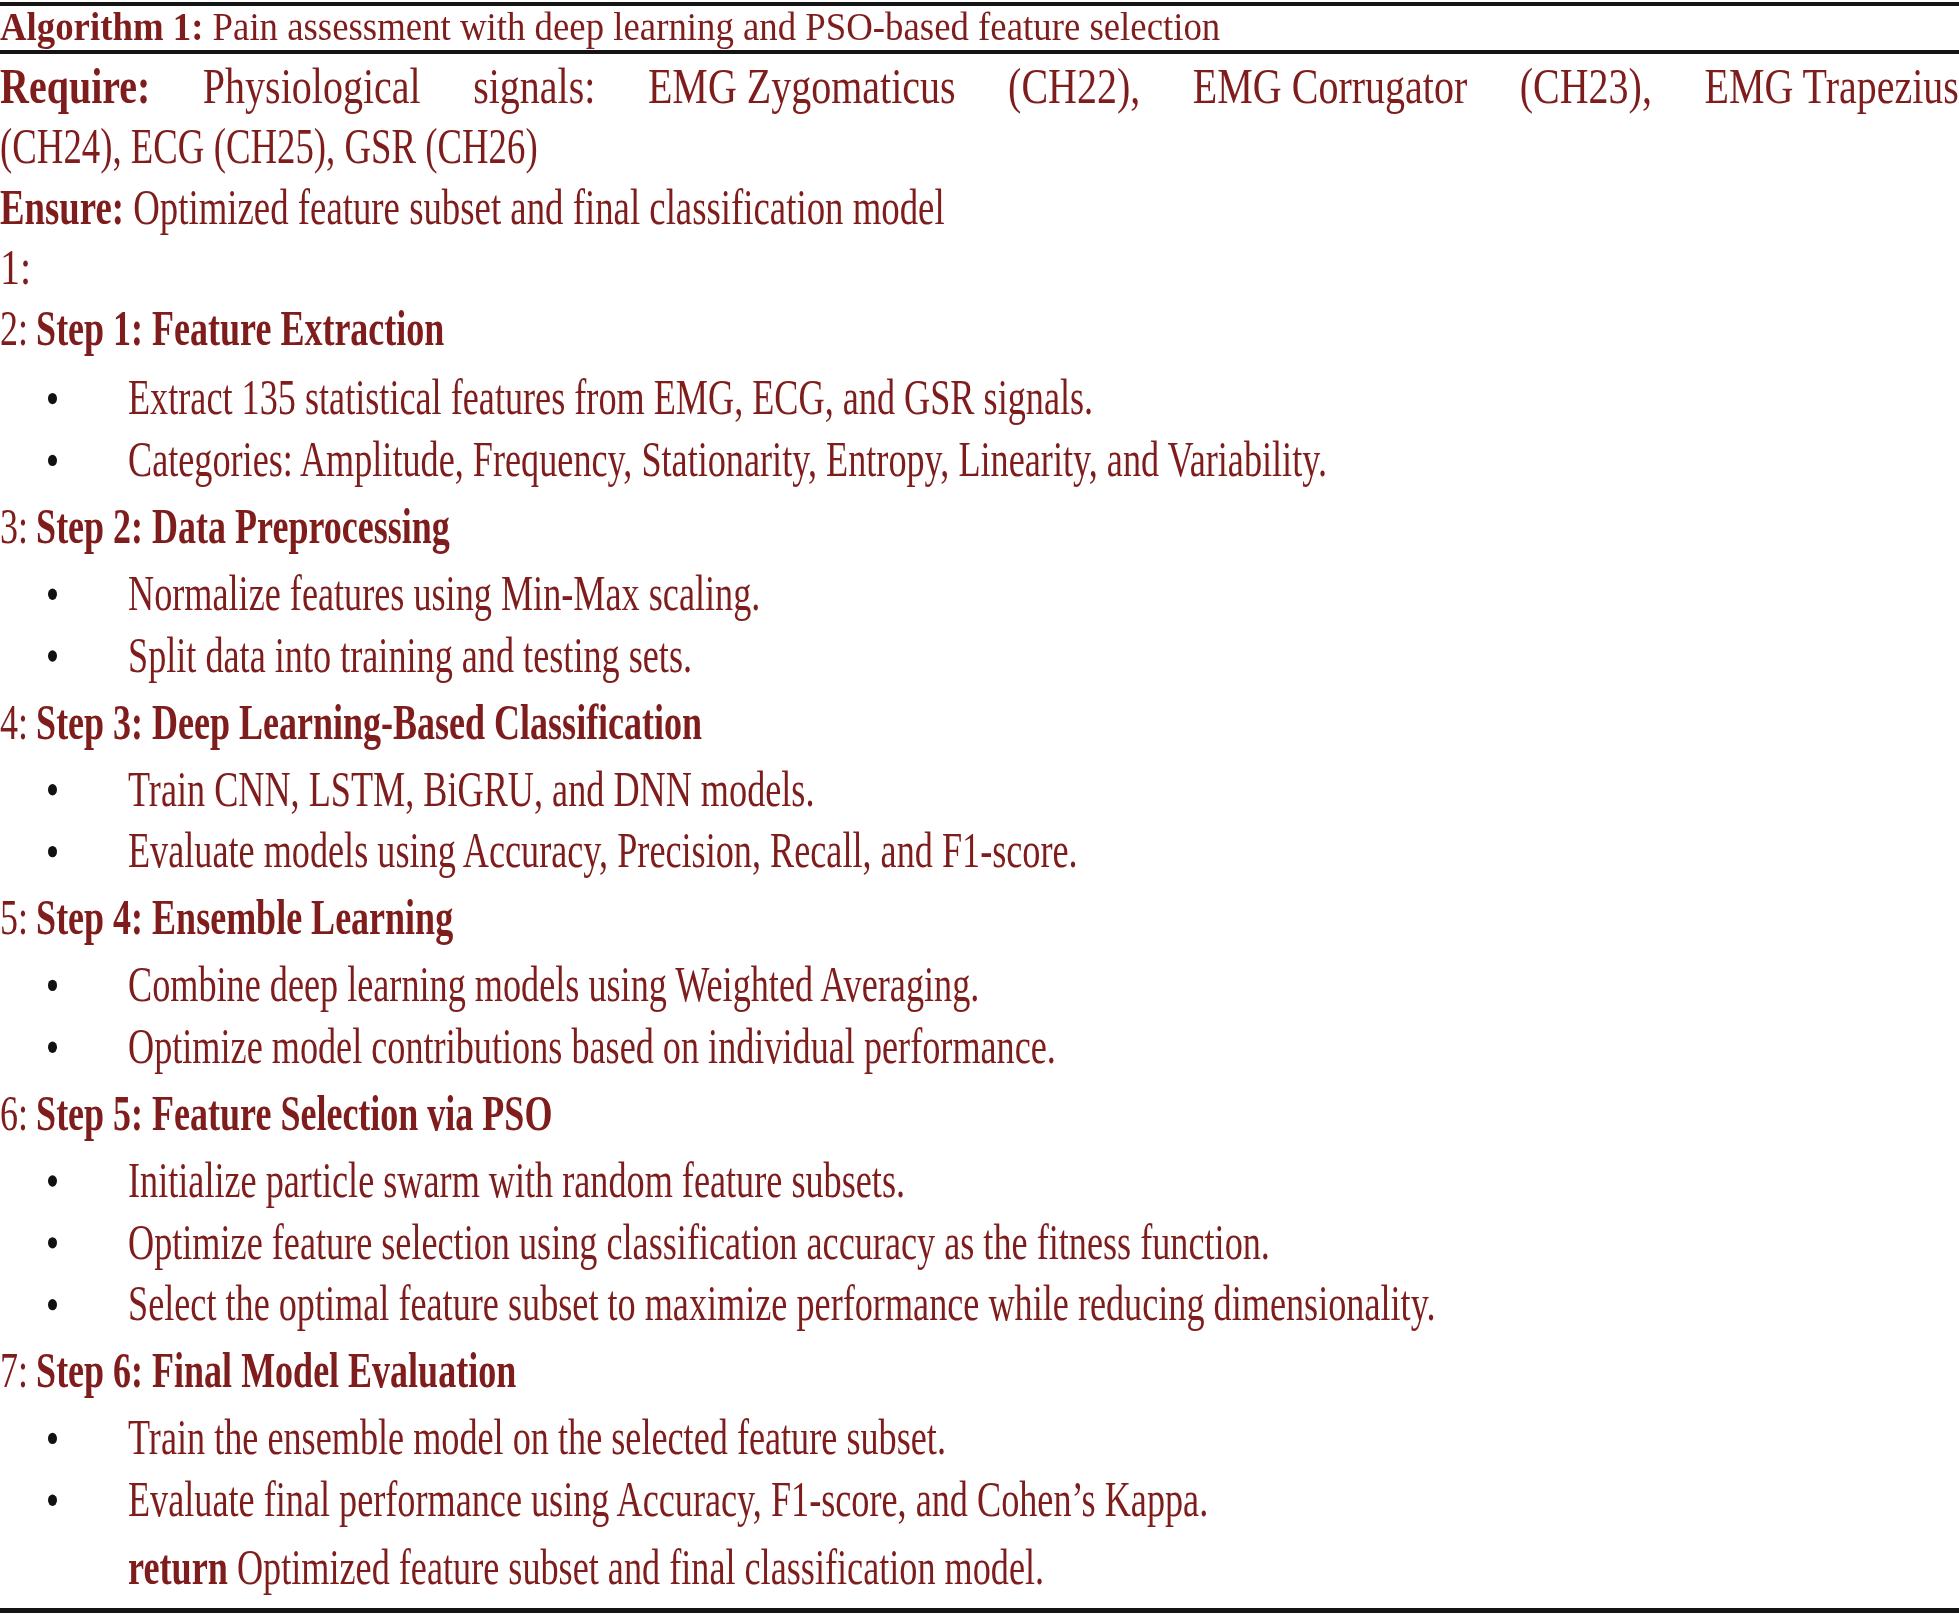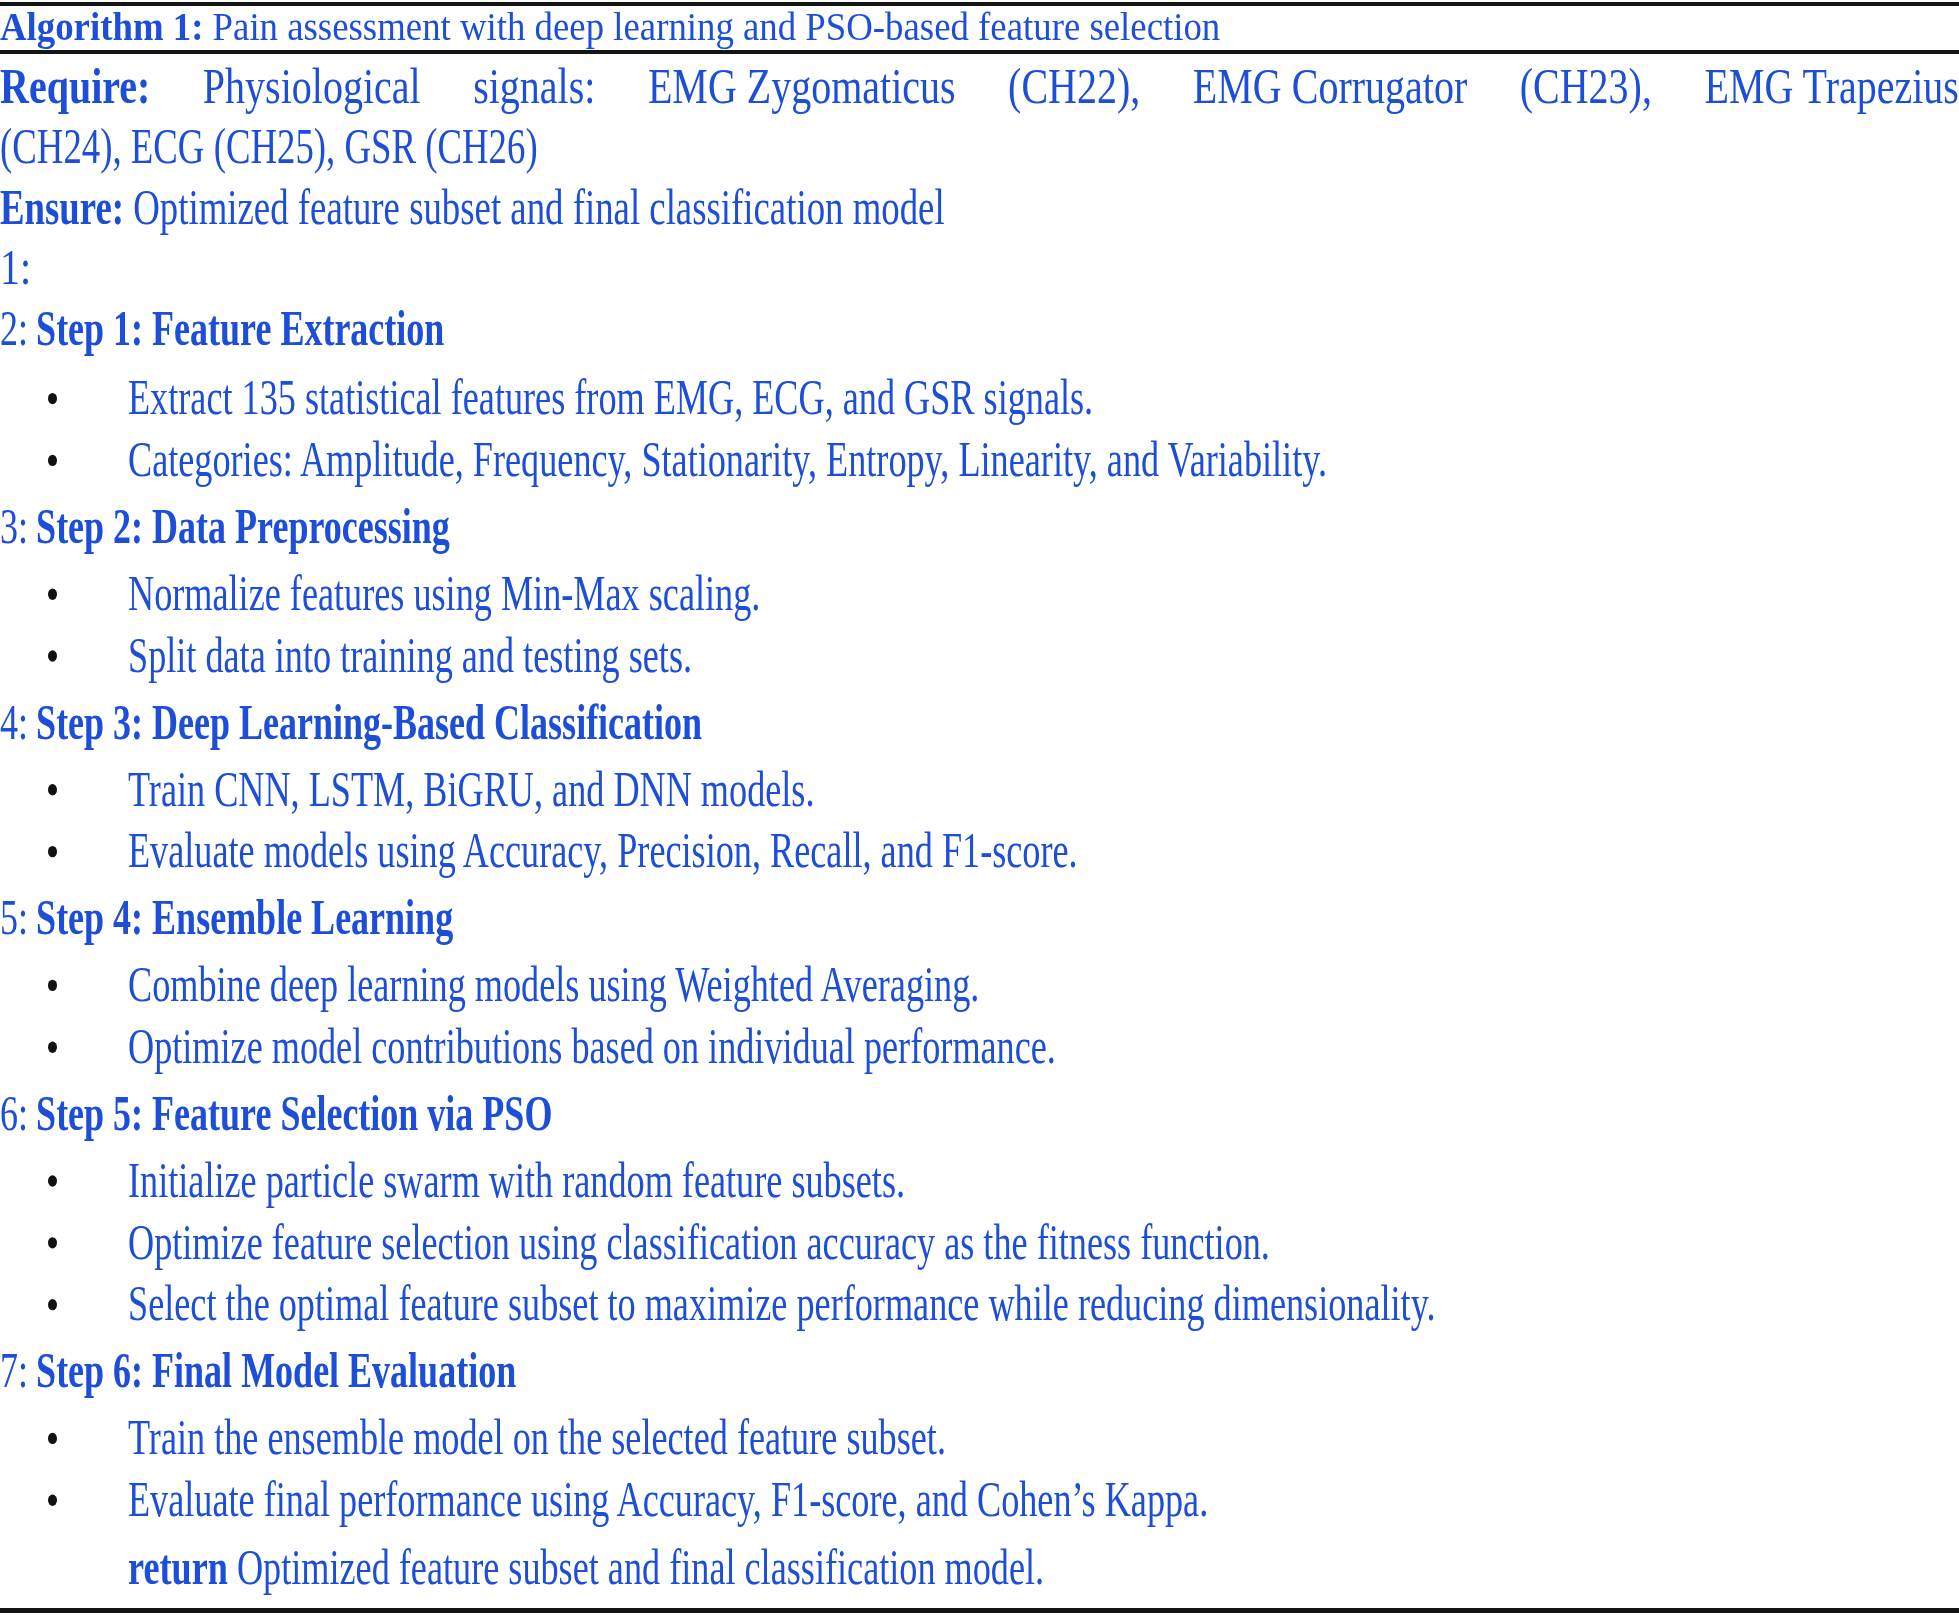--- a/index.html
+++ b/index.html
@@ -9,21 +9,21 @@
     background: #ffffff;
   }
 
   #algorithm-page {
     position: relative;
     width: 1959px;
     height: 1618px;
     background: #ffffff;
     overflow: hidden;
     font-family: "Liberation Serif", "DejaVu Serif", serif;
-    color: #1d4ed8;
+    color: #7f1d1d;
     -webkit-font-smoothing: antialiased;
   }
 
   
   .rule {
     position: absolute;
     left: 0;
     width: 1959px;
     background: #141414;
   }

